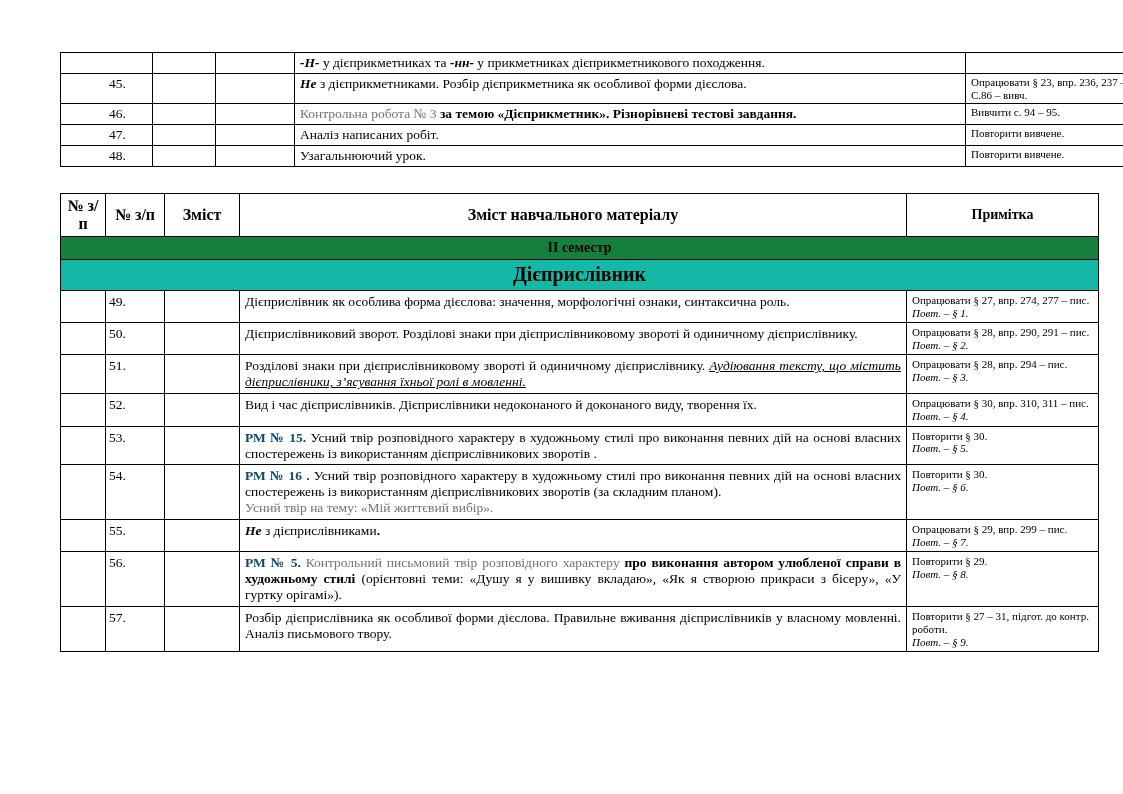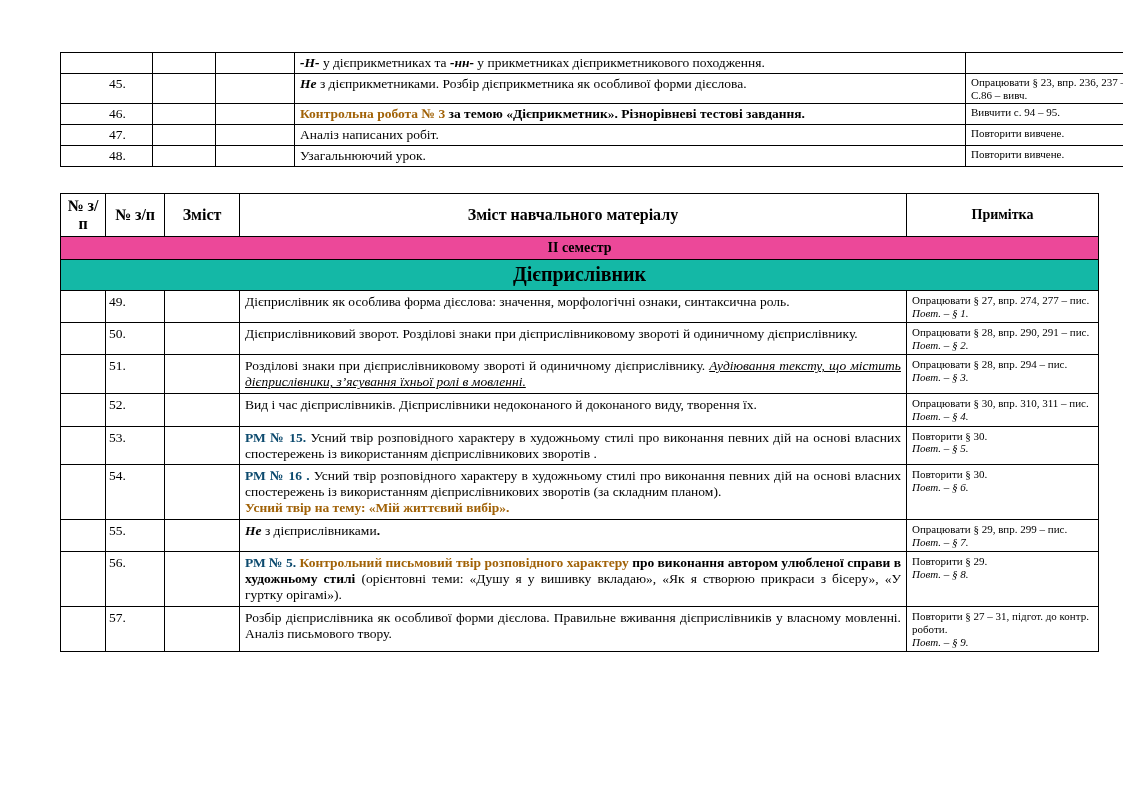--- a/index.html
+++ b/index.html
@@ -34,37 +34,37 @@
     line-height: 1.18;
   }
   
   .c-num   { width: 38px;  text-align: left; padding-left: 48px; }
   .c-num2  { width: 52px;  }
   .c-date  { width: 68px;  }
   .c-cont  { width: 660px; }
   .c-note  { width: 185px; font-size: 11px; line-height: 1.15; }
 
   .just { text-align: justify; text-justify: inter-word; }
-  .red { color: #a16207; font-weight: bold; }
+  .red { color: #737373; font-weight: normal; }
   .green { color: #0c4a6e; font-weight: bold; }
   .underline-it { font-style: italic; text-decoration: underline; }
 
   .spacer { height: 26px; }
 
   
   .hdr td {
     text-align: center;
     font-weight: bold;
     font-size: 16px;
     vertical-align: middle;
     padding: 4px 3px;
     line-height: 1.12;
   }
   .band-green td {
-    background: #ec4899;
+    background: #15803d;
     text-align: center;
     font-weight: bold;
     font-size: 14px;
     padding: 3px;
   }
   .band-pink td {
     background: #14b8a6;
     text-align: center;
     font-weight: bold;
     font-size: 20px;

